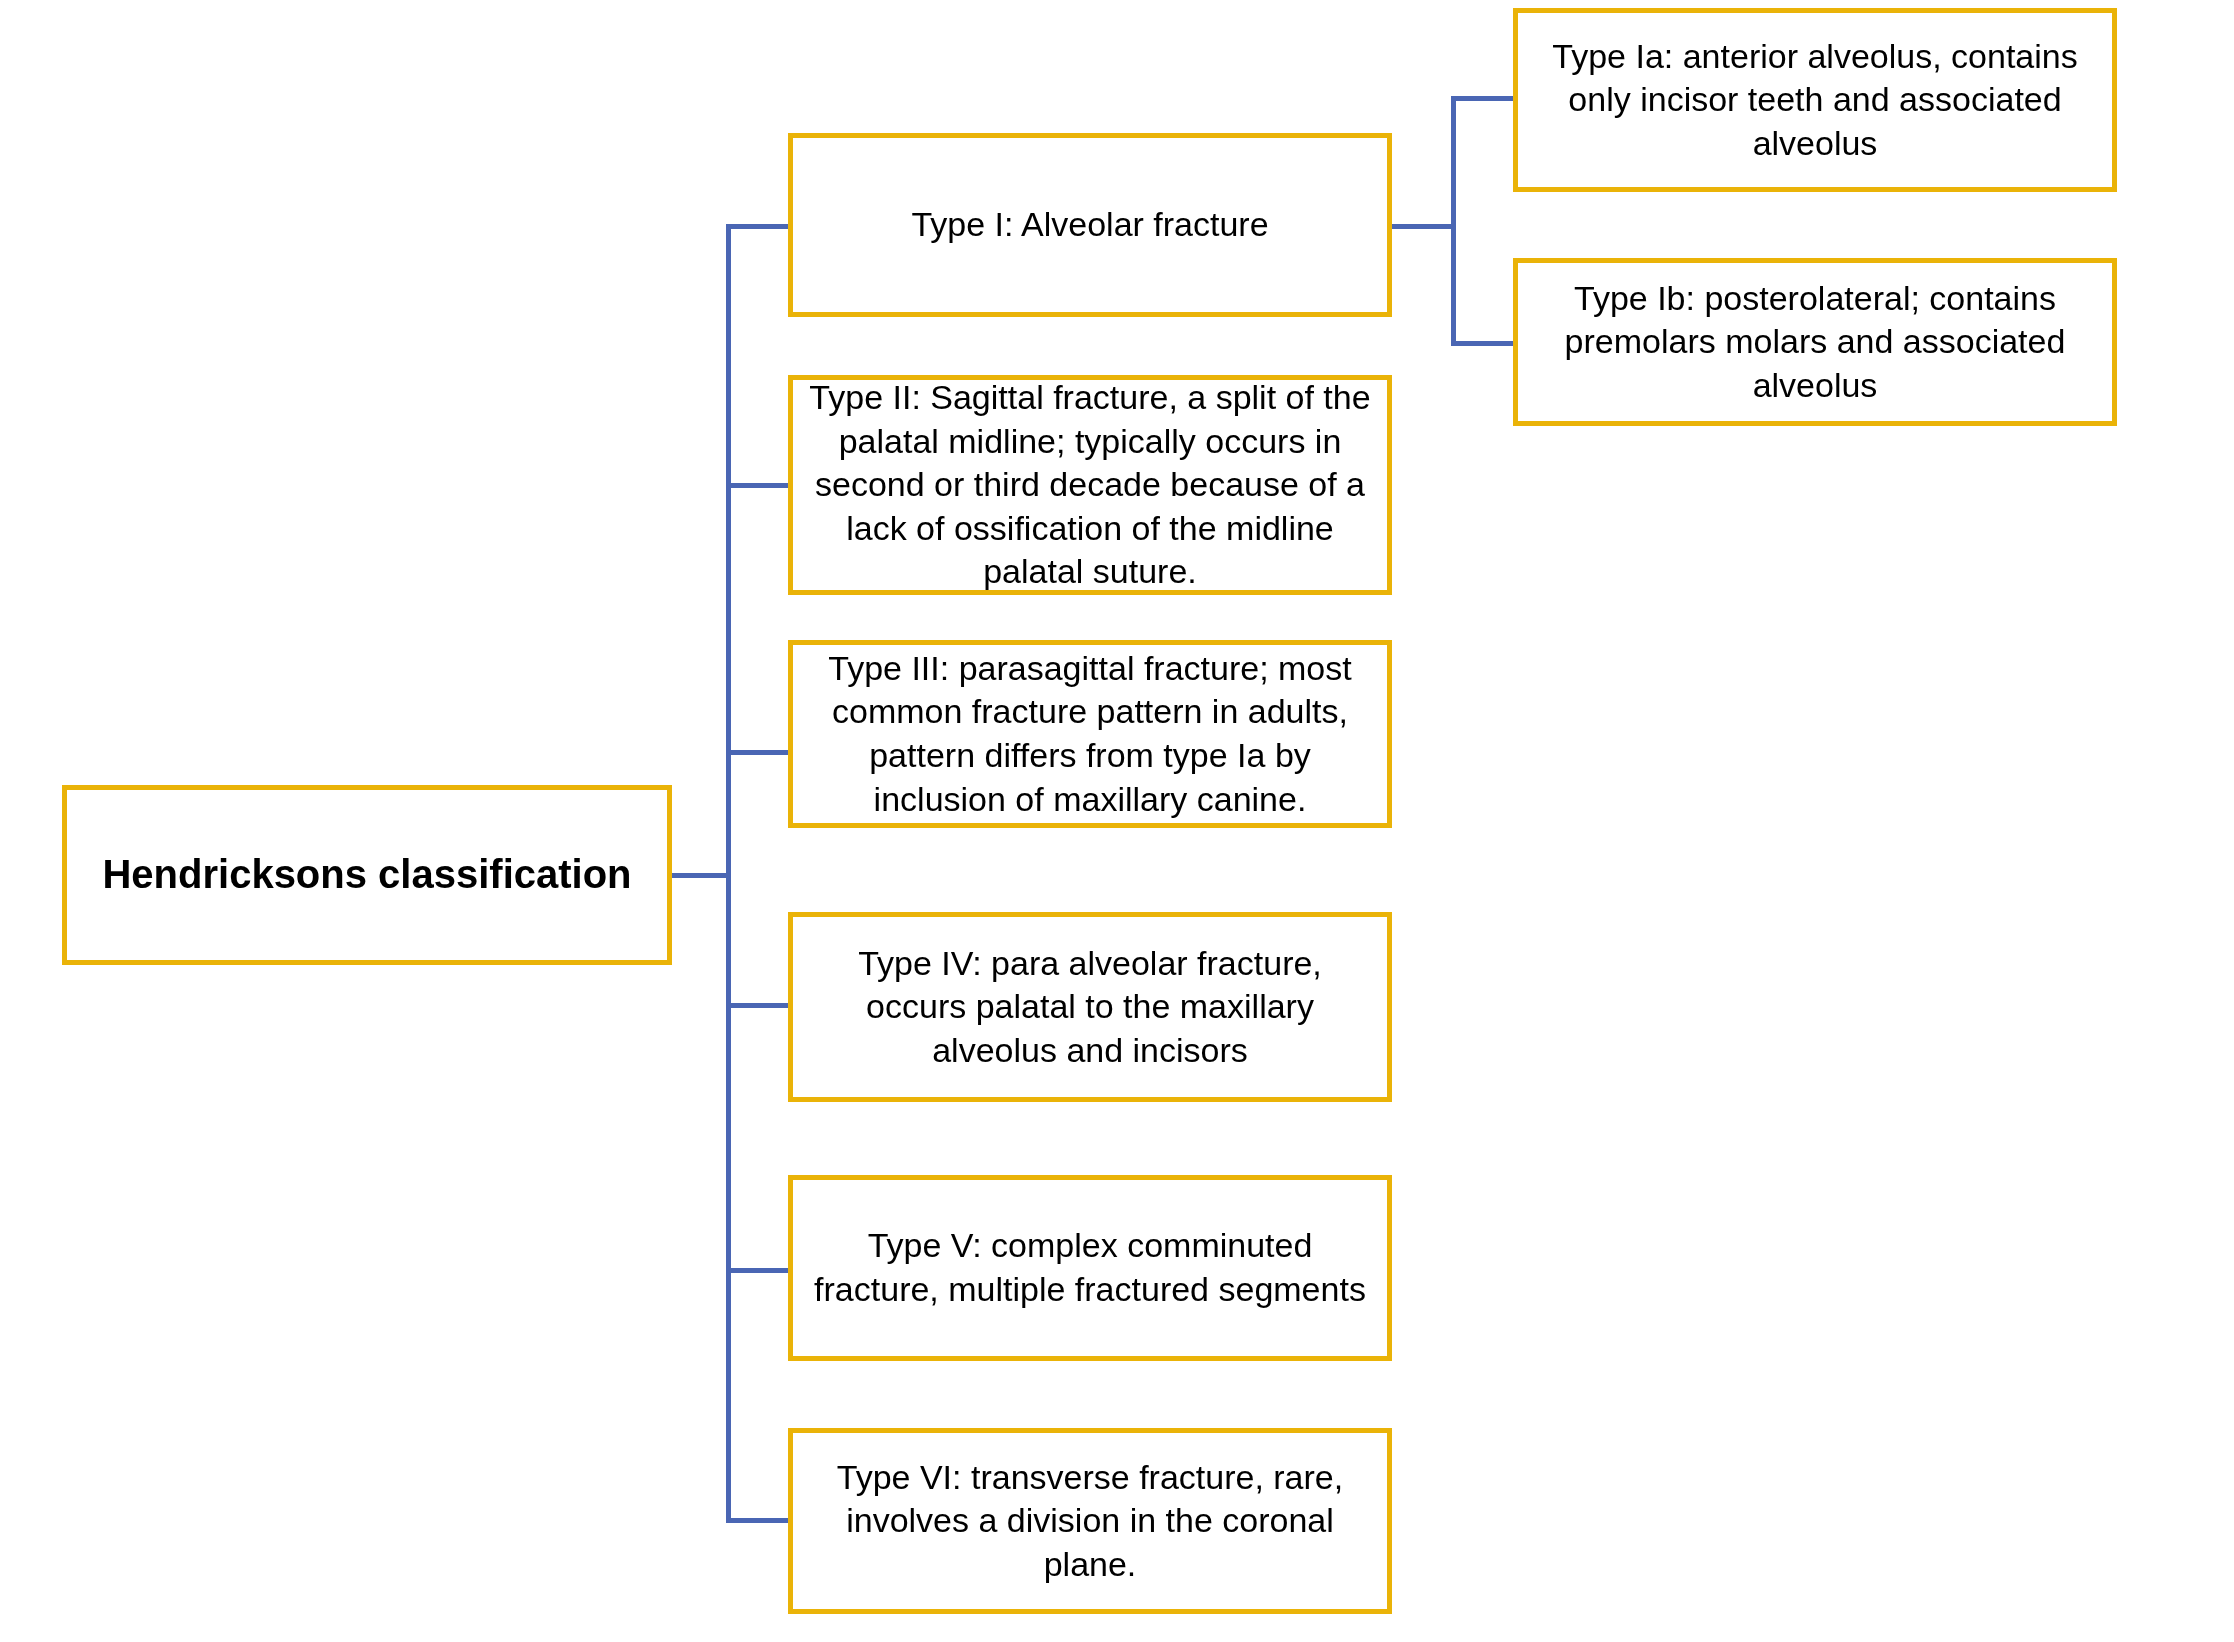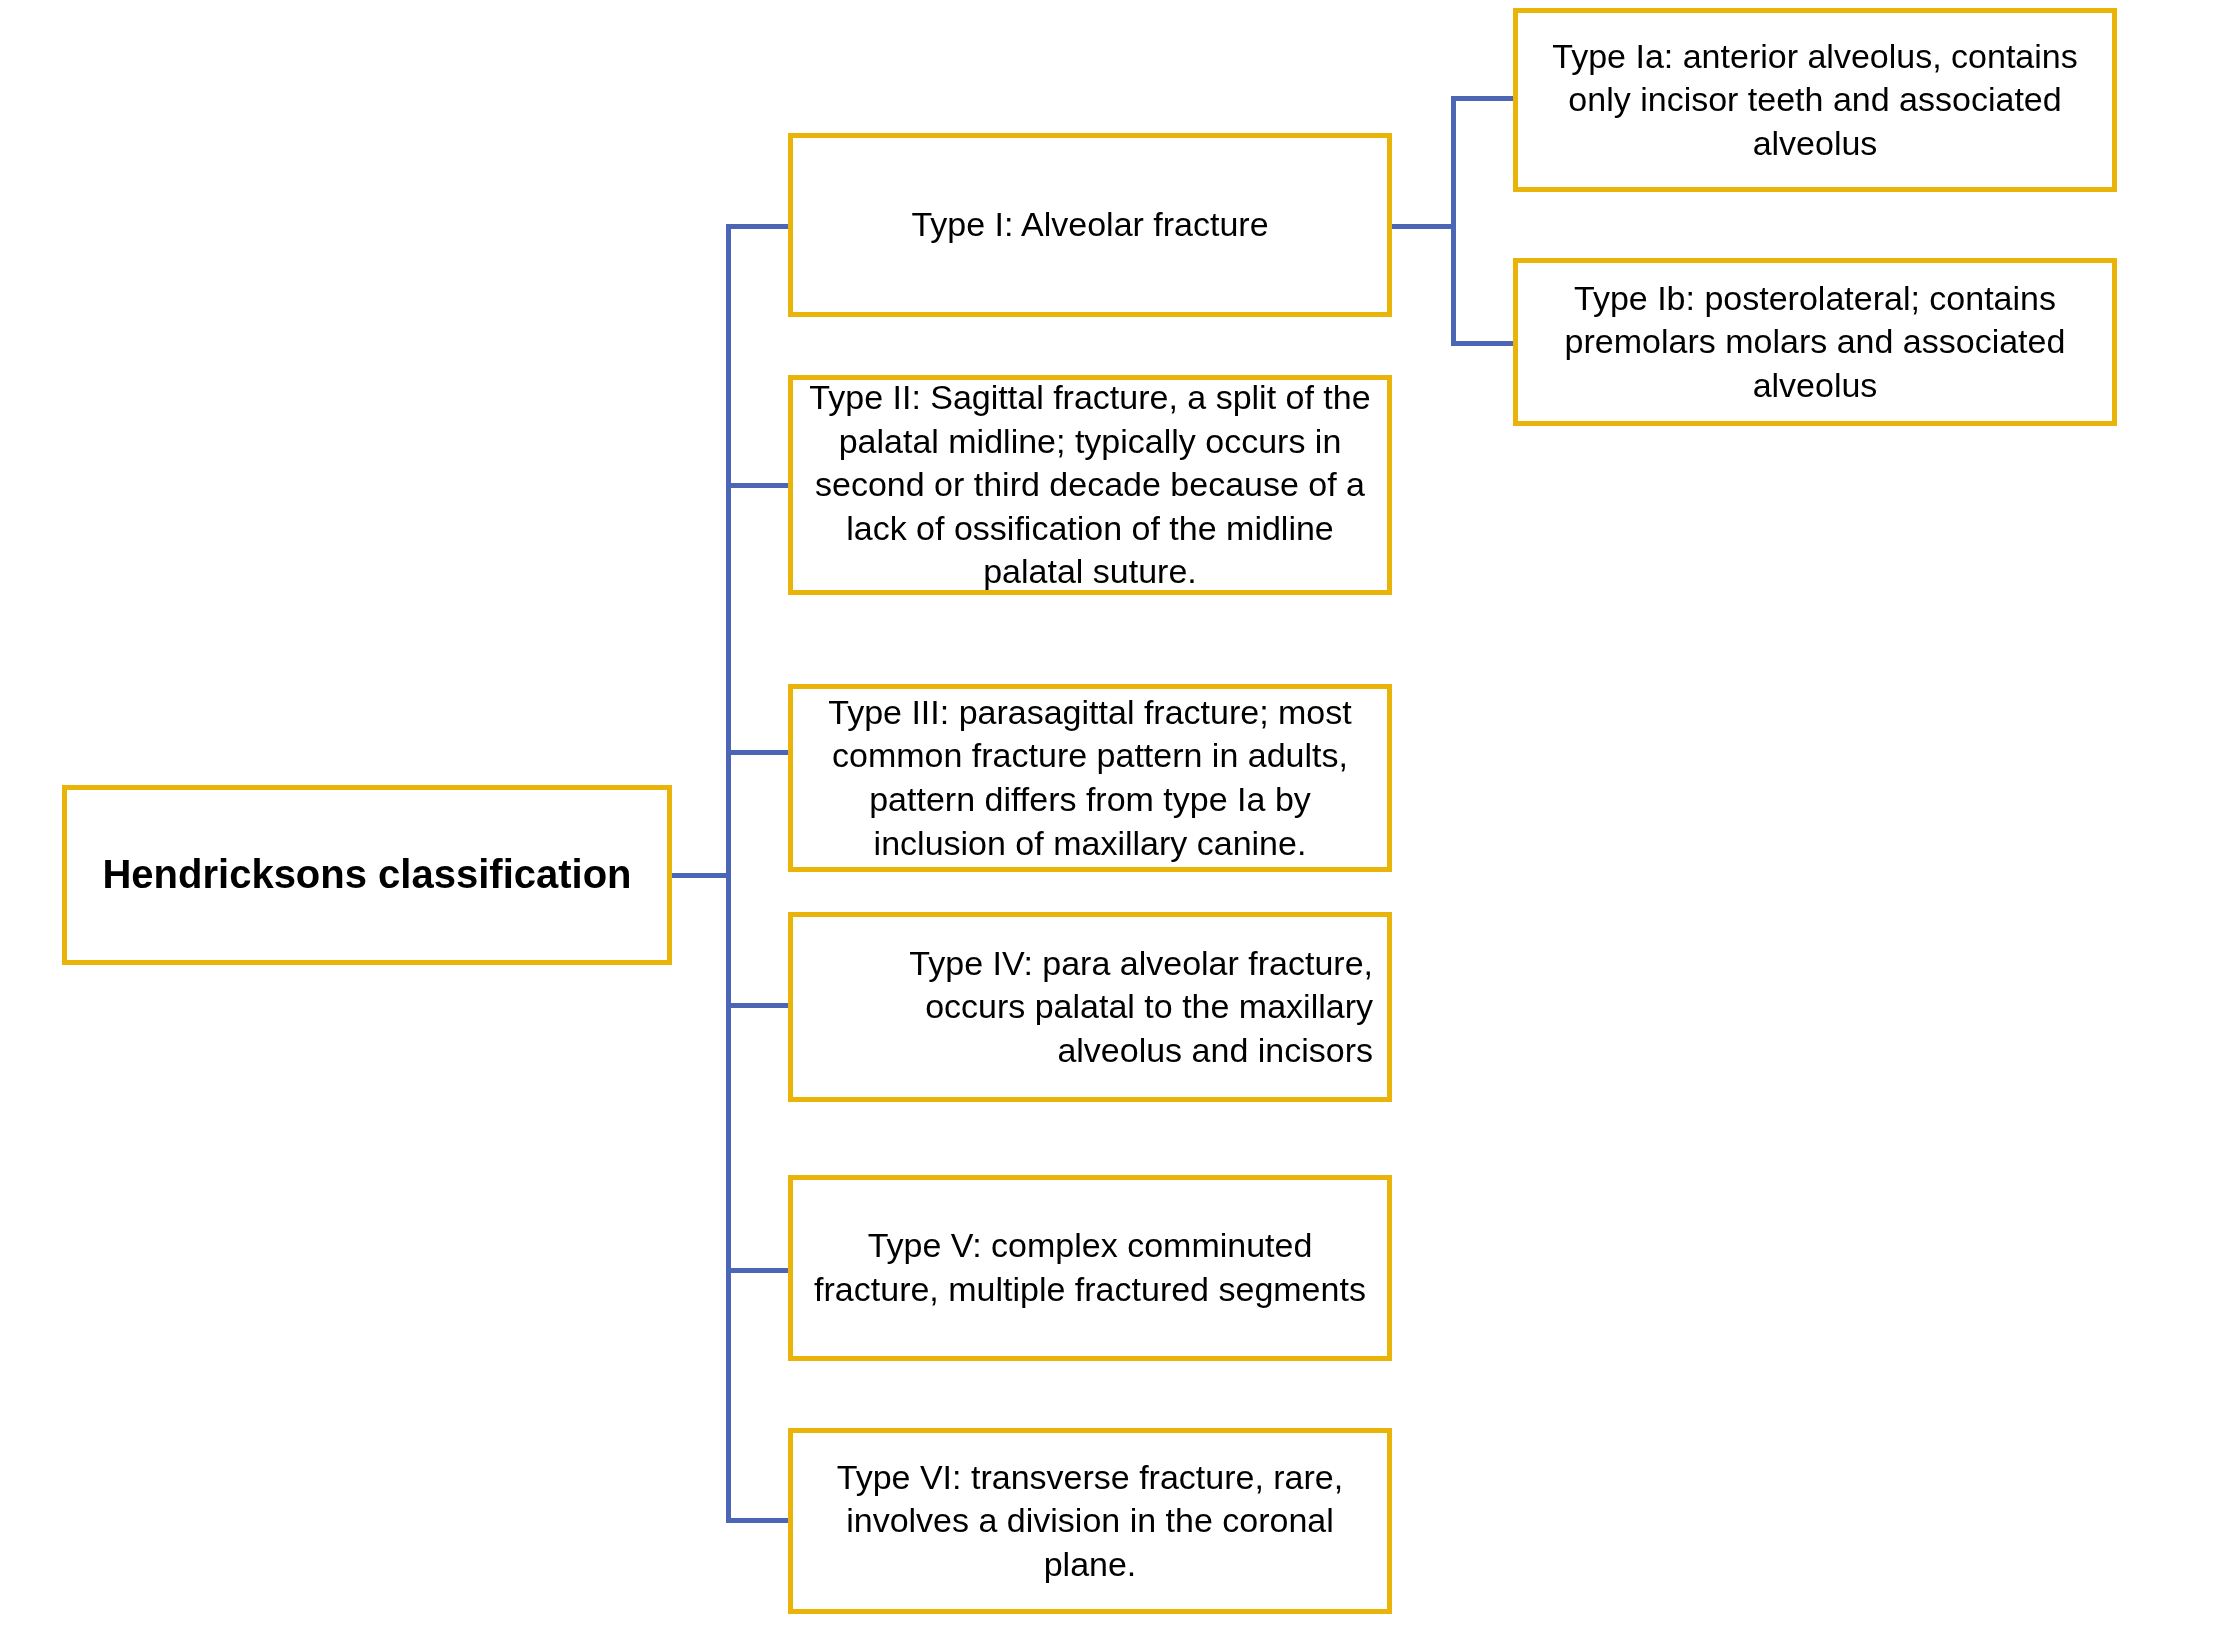--- a/index.html
+++ b/index.html
@@ -83,25 +83,25 @@
   </div>
 
   <div class="node" style="left:1513px; top:258px; width:604px; height:168px;">
     <span class="label">Type Ib: posterolateral; contains premolars molars and associated alveolus</span>
   </div>
 
   <div class="node" style="left:788px; top:375px; width:604px; height:220px;">
     <span class="label">Type II: Sagittal fracture, a split of the palatal midline; typically occurs in second or third decade because of a lack of ossification of the midline palatal suture.</span>
   </div>
 
-  <div class="node" style="left:788px; top:684px; width:604px; height:188px;">
+  <div class="node" style="left:788px; top:640px; width:604px; height:188px;">
     <span class="label">Type III: parasagittal fracture; most common fracture pattern in adults, pattern differs from type Ia by inclusion of maxillary canine.</span>
   </div>
 
-  <div class="node" style="left:788px; top:912px; width:604px; height:190px;text-align:right;">
+  <div class="node" style="left:788px; top:912px; width:604px; height:190px;">
     <span class="label">Type IV: para alveolar fracture, occurs palatal to the maxillary alveolus and incisors</span>
   </div>
 
   <div class="node" style="left:788px; top:1175px; width:604px; height:186px;">
     <span class="label">Type V: complex comminuted fracture, multiple fractured segments</span>
   </div>
 
   <div class="node" style="left:788px; top:1428px; width:604px; height:186px;">
     <span class="label">Type VI: transverse fracture, rare, involves a division in the coronal plane.</span>
   </div>

